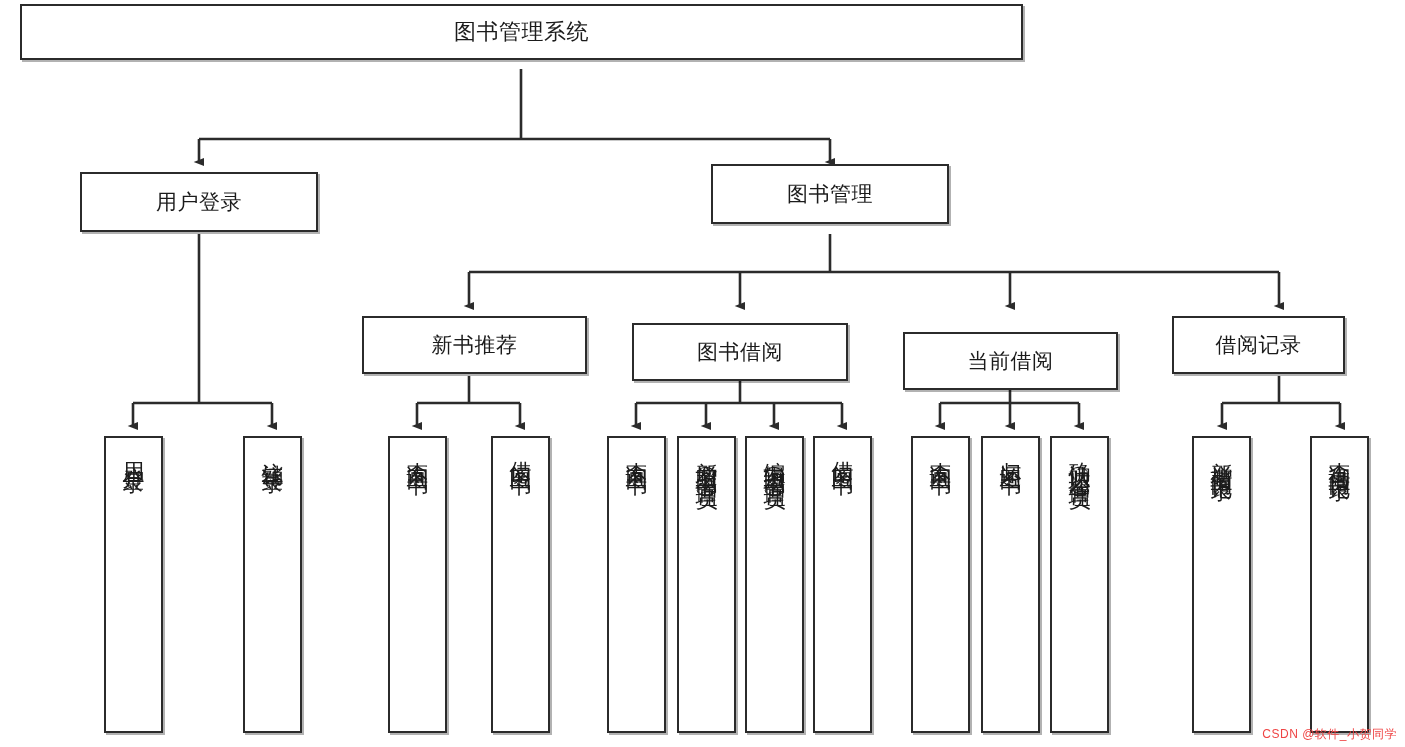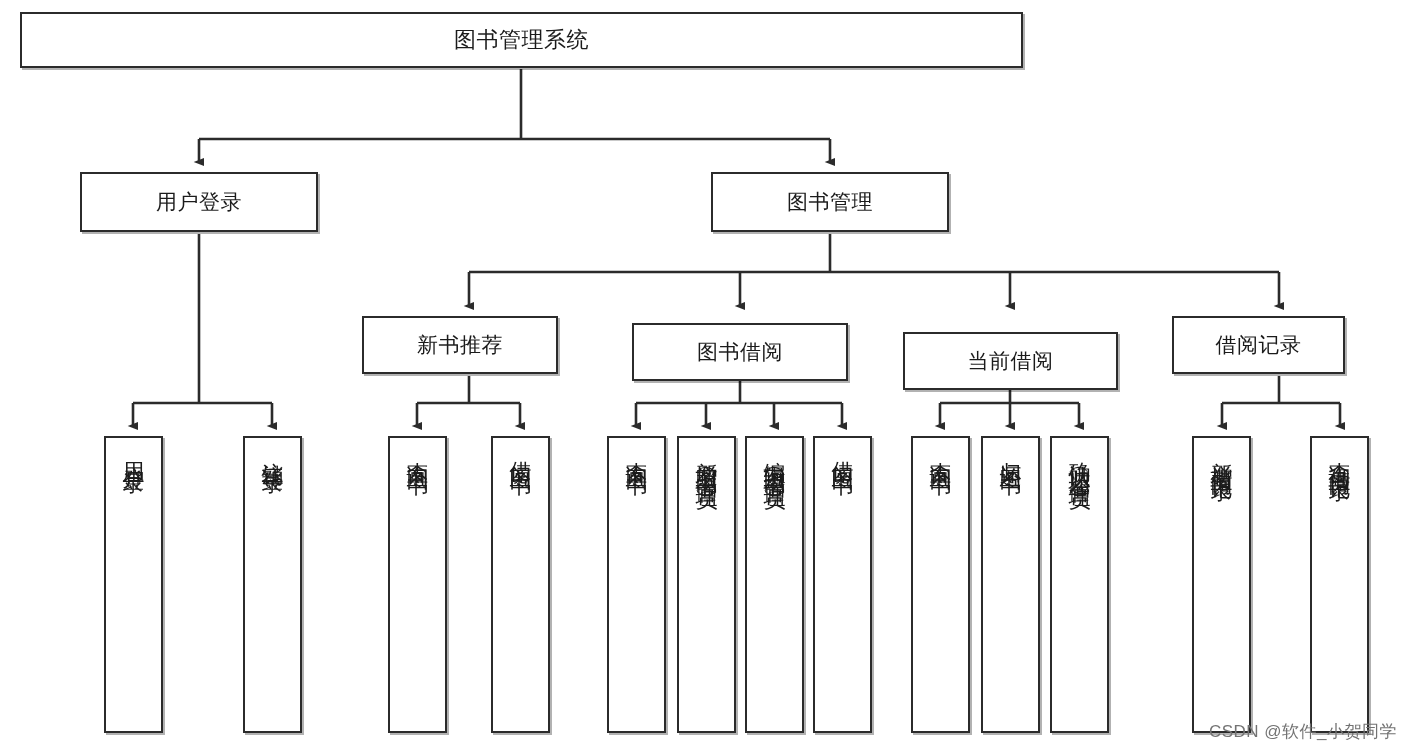--- a/index.html
+++ b/index.html
@@ -55,22 +55,22 @@
     font-size: 22px;
     letter-spacing: 4px;
     line-height: 1;
     white-space: nowrap;
   }
   .node-box.root .node-label { font-size: 22px; }
   .watermark {
     position: absolute;
     right: 8px;
     bottom: 4px;
-    font-size: 17px;
-    color: #737373;
+    font-size: 12px;
+    color: #ef4444;
     letter-spacing: 0.5px;
     white-space: nowrap;
     pointer-events: none;
   }
 </style>
 </head>
 <body>
 
 <div id="diagram-root">
 
@@ -122,32 +122,32 @@
       <path d="M1010,403 L1010,426" marker-end="url(#arrow)"></path>
       <path d="M1079,403 L1079,426" marker-end="url(#arrow)"></path>
 
       <path d="M1279,376 L1279,403"></path>
       <path d="M1222,403 L1340,403"></path>
       <path d="M1222,403 L1222,426" marker-end="url(#arrow)"></path>
       <path d="M1340,403 L1340,426" marker-end="url(#arrow)"></path>
     </g>
   </svg>
 
-  <div class="node-box root" style="left:20px; top:12px; width:1003px; height:56px;">
+  <div class="node-box root" style="left:20px; top:4px; width:1003px; height:56px;">
     <span class="node-label">图书管理系统</span>
   </div>
 
   <div class="node-box" style="left:80px; top:172px; width:238px; height:60px;">
     <span class="node-label">用户登录</span>
   </div>
-  <div class="node-box" style="left:711px; top:172px; width:238px; height:60px;">
+  <div class="node-box" style="left:711px; top:164px; width:238px; height:60px;">
     <span class="node-label">图书管理</span>
   </div>
 
-  <div class="node-box" style="left:362px; top:316px; width:196px; height:58px;">
+  <div class="node-box" style="left:362px; top:316px; width:225px; height:58px;">
     <span class="node-label">新书推荐</span>
   </div>
   <div class="node-box" style="left:632px; top:323px; width:216px; height:58px;">
     <span class="node-label">图书借阅</span>
   </div>
   <div class="node-box" style="left:903px; top:316px; width:215px; height:58px;margin-top:16px;">
     <span class="node-label">当前借阅</span>
   </div>
   <div class="node-box" style="left:1172px; top:316px; width:173px; height:58px;">
     <span class="node-label">借阅记录</span>

